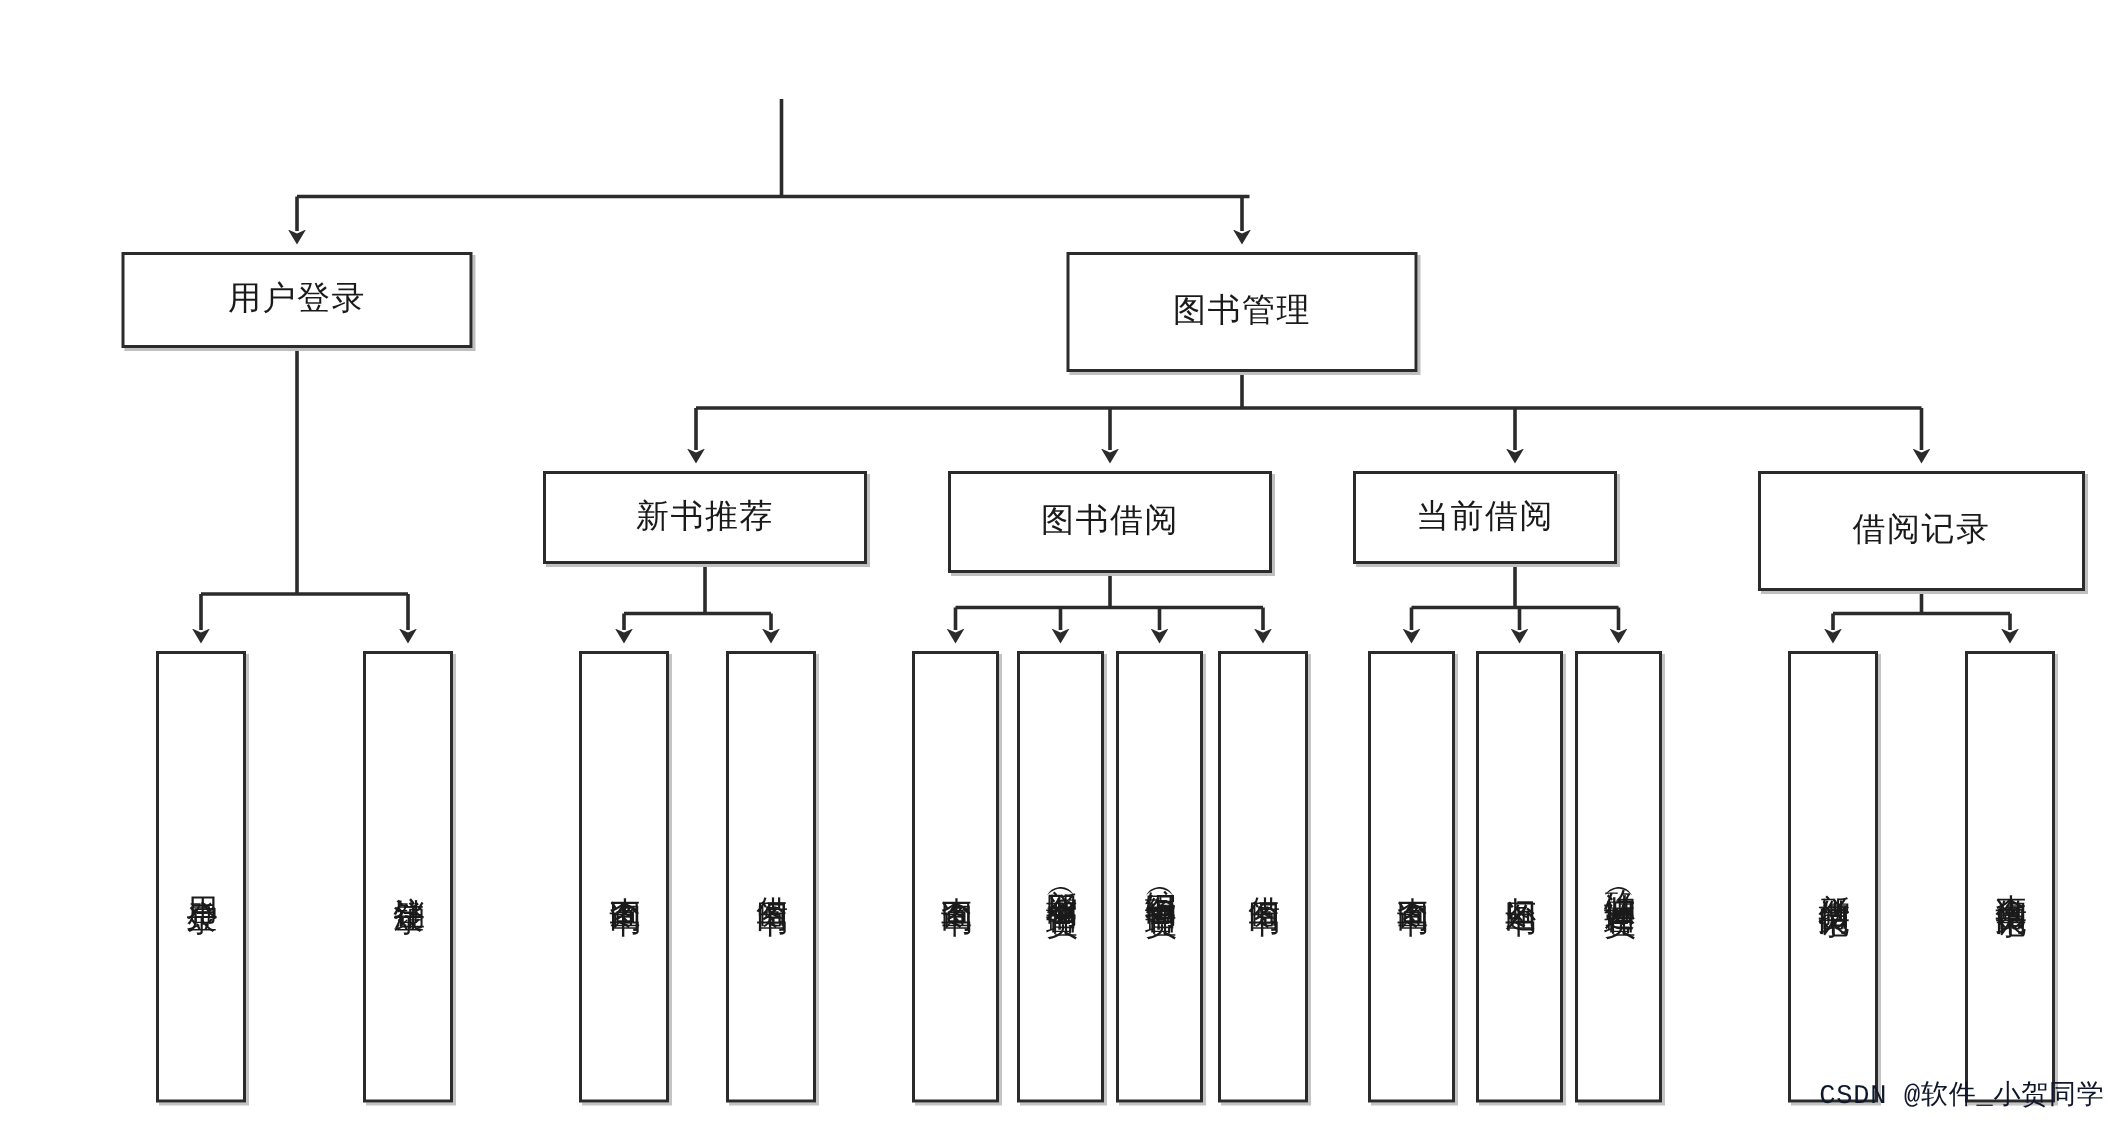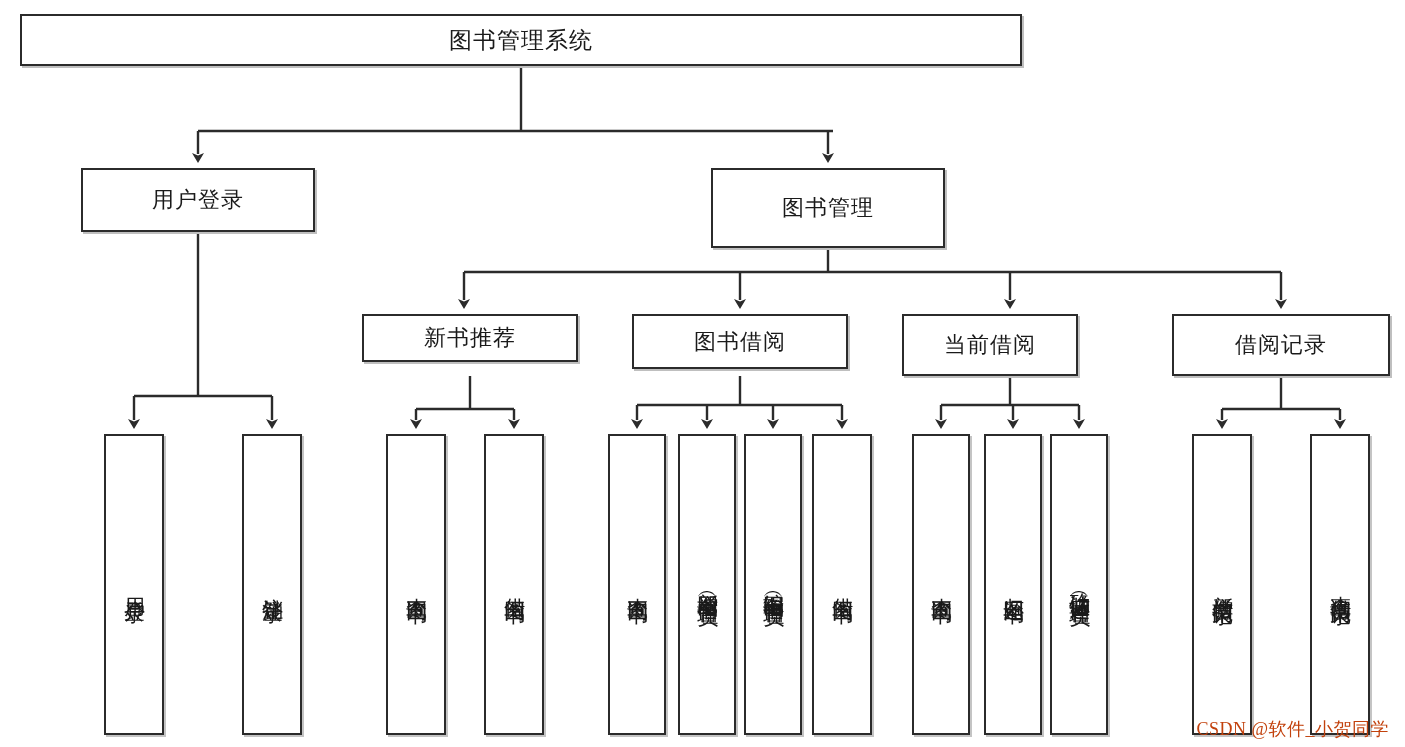--- a/index.html
+++ b/index.html
@@ -62,27 +62,27 @@
   svg.edges {
     position: absolute;
     left: 0;
     top: 0;
     width: 1405px;
     height: 747px;
     pointer-events: none;
   }
   .watermark {
     position: absolute;
-    right: 16px;
+    right: 2px;
     bottom: 6px;
     font-size: 18px;
-    color: #c2410c;
+    color: #0f172a;
     letter-spacing: 0.5px;
     white-space: nowrap;
-    font-family: Liberation Serif, serif;
+    font-family: Liberation Mono, monospace;
   }
 </style>
 </head>
 <body>
 
 <div id="canvas">
 
   <svg class="edges" viewBox="0 0 1405 747" xmlns="http://www.w3.org/2000/svg">
     <defs>
       <marker id="arrow" markerWidth="10" markerHeight="12" refX="1" refY="6" orient="auto" markerUnits="userSpaceOnUse">
@@ -126,41 +126,38 @@
       <path d="M1013,405 L1013,420" marker-end="url(#arrow)"></path>
       <path d="M1079,405 L1079,420" marker-end="url(#arrow)"></path>
 
       <path d="M1281,376 L1281,409"></path>
       <path d="M1222,409 L1340,409"></path>
       <path d="M1222,409 L1222,420" marker-end="url(#arrow)"></path>
       <path d="M1340,409 L1340,420" marker-end="url(#arrow)"></path>
     </g>
   </svg>
 
-  <div class="node root shadowed" style="left:20px; top:14px; width:1002px; height:52px;">
-    <span class="node-label">图书管理系统</span>
-  </div>
 
   <div class="node lvl1 shadowed" style="left:81px; top:168px; width:234px; height:64px;">
     <span class="node-label">用户登录</span>
   </div>
   <div class="node lvl1 shadowed" style="left:711px; top:168px; width:234px; height:80px;">
     <span class="node-label">图书管理</span>
   </div>
 
-  <div class="node lvl2 shadowed" style="left:362px; top:314px; width:216px; height:48px;">
+  <div class="node lvl2 shadowed" style="left:362px; top:314px; width:216px; height:62px;">
     <span class="node-label">新书推荐</span>
   </div>
-  <div class="node lvl2 shadowed" style="left:632px; top:314px; width:216px; height:55px;">
+  <div class="node lvl2 shadowed" style="left:632px; top:314px; width:216px; height:68px;">
     <span class="node-label">图书借阅</span>
   </div>
   <div class="node lvl2 shadowed" style="left:902px; top:314px; width:176px; height:62px;">
     <span class="node-label">当前借阅</span>
   </div>
-  <div class="node lvl2 shadowed" style="left:1172px; top:314px; width:218px; height:62px;">
+  <div class="node lvl2 shadowed" style="left:1172px; top:314px; width:218px; height:80px;">
     <span class="node-label">借阅记录</span>
   </div>
 
   <div class="leaf" style="left:104px; top:434px; width:60px; height:301px;">
     <span class="leaf-label">用户登录</span>
   </div>
   <div class="leaf" style="left:242px; top:434px; width:60px; height:301px;">
     <span class="leaf-label">注销登录</span>
   </div>
 

